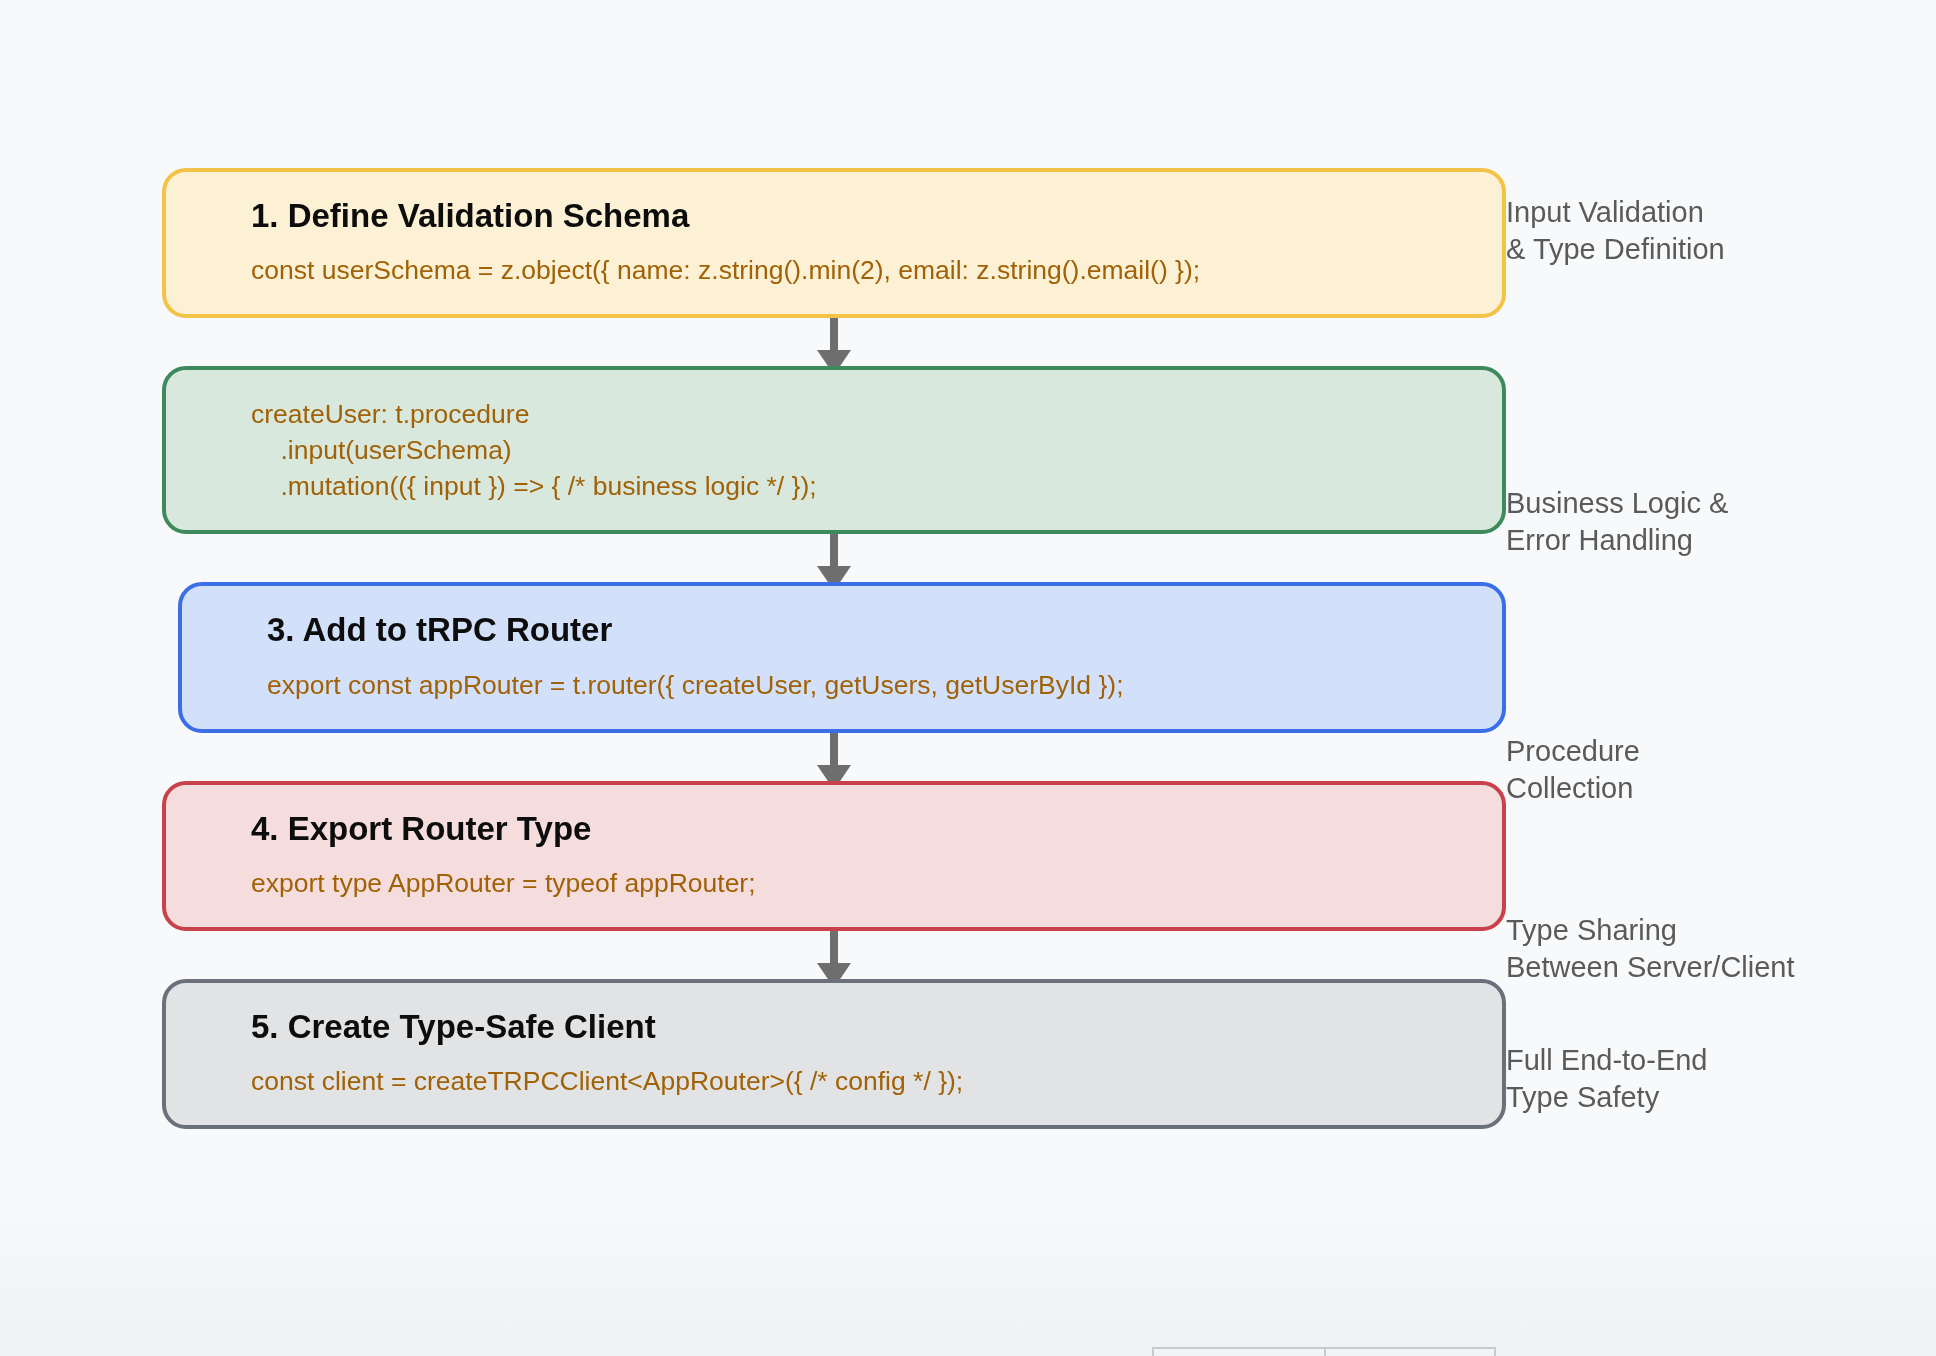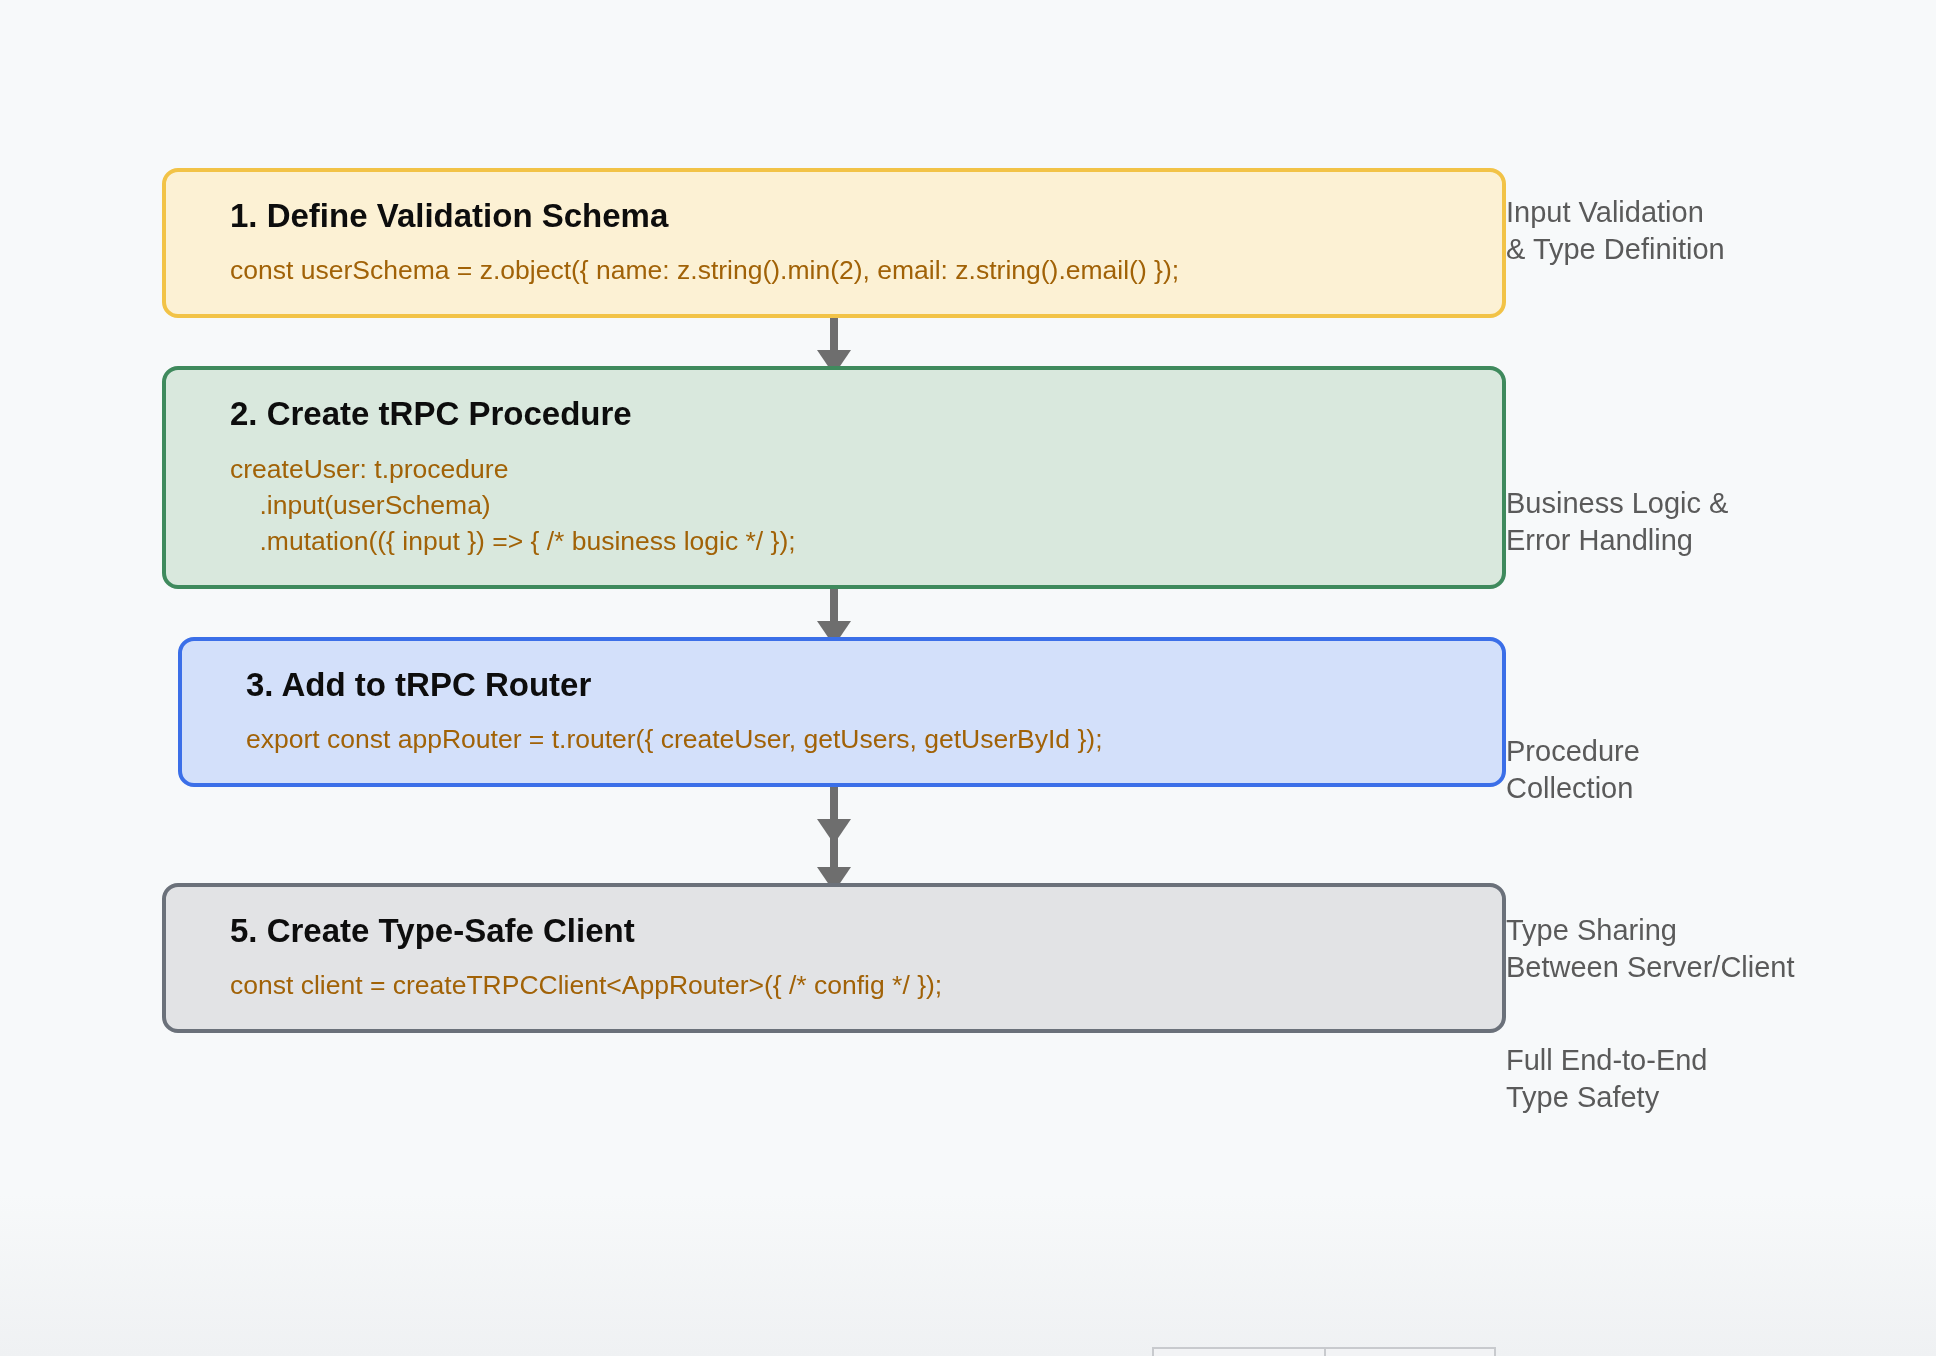--- a/index.html
+++ b/index.html
@@ -41,24 +41,24 @@
   .flow {
     position: absolute;
     left: 162px;
     top: 168px;
     width: 1344px;
   }
 
   .step-box {
     position: relative;
     box-sizing: border-box;
-    border-radius: 16px;
+    border-radius: 24px;
     border-style: solid;
     border-width: 4px;
-    padding: 26px 60px 26px 64px;
+    padding: 26px 60px 26px 85px;
     z-index: 2;
   }
 
   .step-title {
     font-size: 33px;
     font-weight: bold;
     color: #0d0d0d;
     line-height: 1.1;
     margin: 0 0 18px 0;
     white-space: nowrap;
@@ -165,21 +165,20 @@
     </div>
 
     <div class="connector">
       <div class="arrow-wrap">
         <div class="arrow-stem"></div>
         <div class="arrow-head"></div>
       </div>
     </div>
 
     <div class="step-box box-green">
-      <div class="step-title">2. Create tRPC Procedure</div>
       <div class="step-code">createUser: t.procedure
     .input(userSchema)
     .mutation(({ input }) =&gt; { /* business logic */ });</div>
     </div>
 
     <div class="connector">
       <div class="arrow-wrap">
         <div class="arrow-stem"></div>
         <div class="arrow-head"></div>
       </div>
@@ -190,20 +189,24 @@
       <div class="step-code">export const appRouter = t.router({ createUser, getUsers, getUserById });</div>
     </div>
 
     <div class="connector">
       <div class="arrow-wrap">
         <div class="arrow-stem"></div>
         <div class="arrow-head"></div>
       </div>
     </div>
 
+    <div class="step-box box-red">
+      <div class="step-title">4. Export Router Type</div>
+      <div class="step-code">export type AppRouter = typeof appRouter;</div>
+    </div>
 
     <div class="connector">
       <div class="arrow-wrap">
         <div class="arrow-stem"></div>
         <div class="arrow-head"></div>
       </div>
     </div>
 
     <div class="step-box box-gray">
       <div class="step-title">5. Create Type-Safe Client</div>

